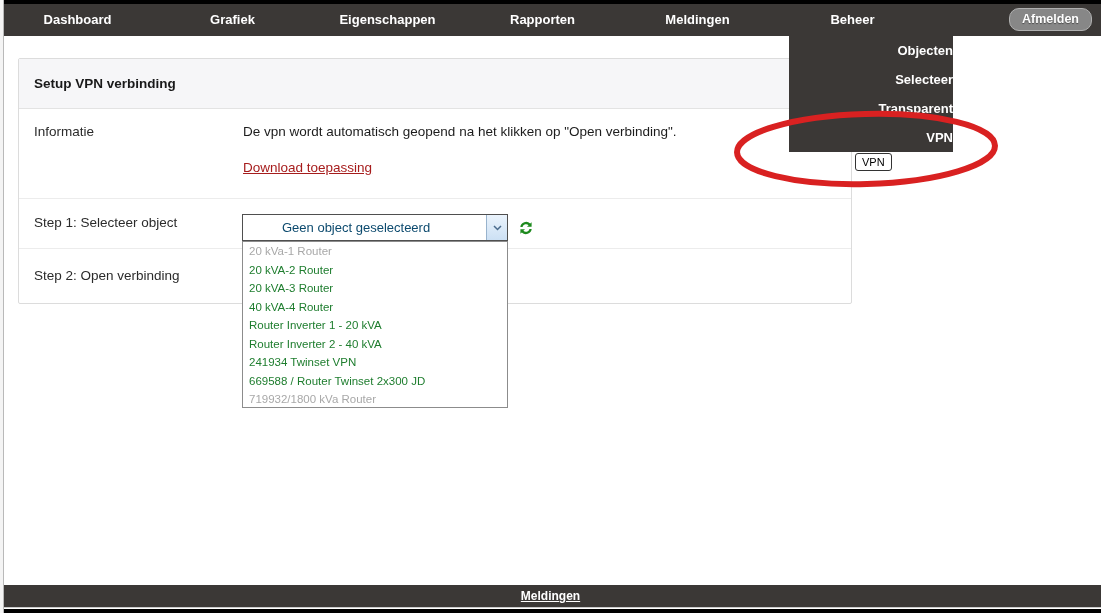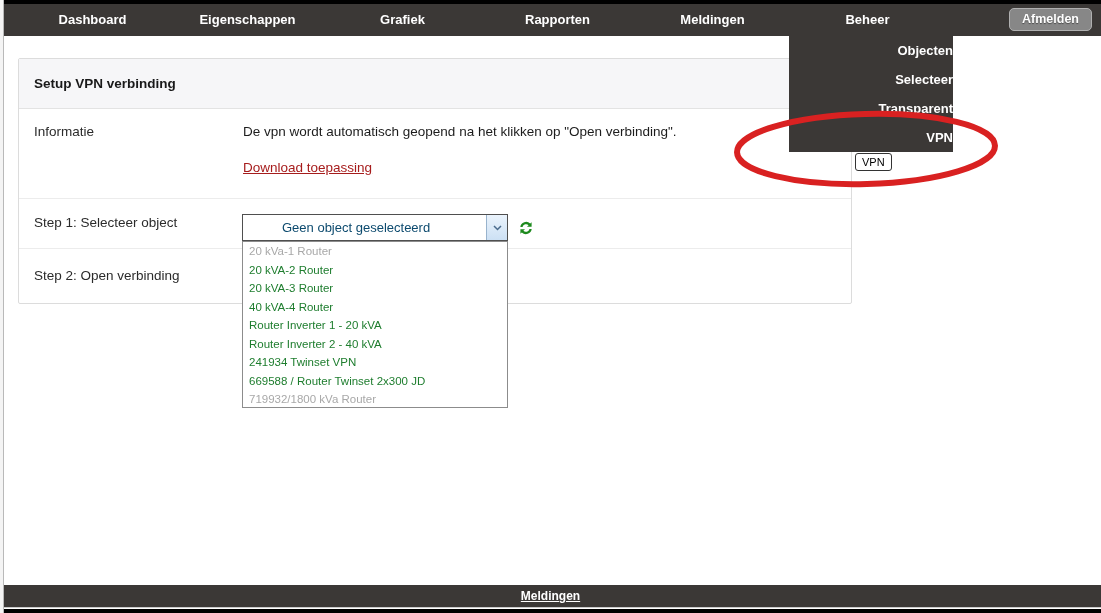--- a/index.html
+++ b/index.html
@@ -3,25 +3,25 @@
 <meta charset="utf-8">
 <style>
   * { margin:0; padding:0; box-sizing:border-box; }
   html,body { width:1101px; height:613px; }
   body {
     position:relative; background:#fff; overflow:hidden;
     font-family:"Liberation Sans", sans-serif; color:#1f1f1f;
   }
   
   .topstrip  { position:absolute; left:0; top:0;   width:1101px; height:4px;  background:#000; }
-  .navbar    { position:absolute; left:0; top:4px; width:1101px; height:32px; background:#3b3836; display:flex; padding-left:15px; }
+  .navbar    { position:absolute; left:0; top:4px; width:1101px; height:32px; background:#3b3836; display:flex; }
   .nav-item  { width:155px; line-height:32px; text-align:center; color:#fff; font-weight:bold; font-size:13px; cursor:pointer; white-space:nowrap; }
   .logout-btn{
     position:absolute; right:9px; top:8px; height:23px; padding:0 12px;
-    background:#878787; border:1px solid #b0b0b0; border-radius:5px;
+    background:#878787; border:1px solid #b0b0b0; border-radius:10px;
     color:#fff; font-weight:bold; font-size:12.5px; line-height:21px;
     text-shadow:0 1px 1px rgba(0,0,0,.45); cursor:pointer;
   }
   .footer-bar   { position:absolute; left:0; top:585px; width:1101px; height:23px; background:#3b3836; text-align:center; border-bottom:1px solid #c9c9c9; }
   .footer-link  { display:inline-block; color:#fff; font-weight:bold; font-size:12px; line-height:22px; text-decoration:underline; cursor:pointer; }
   .bottomstrip  { position:absolute; left:0; top:609px; width:1101px; height:4px; background:#000; }
   .gutter       { position:absolute; left:0; top:0; width:4px; height:613px; background:#f4f4f4; border-right:1px solid #b9b9b9; z-index:60; }
 
   
   .beheer-menu { position:absolute; left:789px; top:36px; width:164px; background:#3b3836; z-index:20; }
@@ -71,22 +71,22 @@
   .option.disabled { color:#a8a8a8; }
 </style>
 </head>
 <body>
 
 <div class="topstrip"></div>
 
 <div class="navbar">
 
 <div class="nav-item">Dashboard</div>
+    <div class="nav-item">Grafiek</div>
     <div class="nav-item">Eigenschappen</div>
-    <div class="nav-item">Grafiek</div>
     <div class="nav-item">Rapporten</div>
     <div class="nav-item">Meldingen</div>
     <div class="nav-item">Beheer</div>
   </div>
 <div class="logout-btn">Afmelden</div>
 
 <div class="panel">
   <div class="panel-header">Setup VPN verbinding</div>
   <div class="row row-info">
     <div class="row-label lbl-info">Informatie</div>

